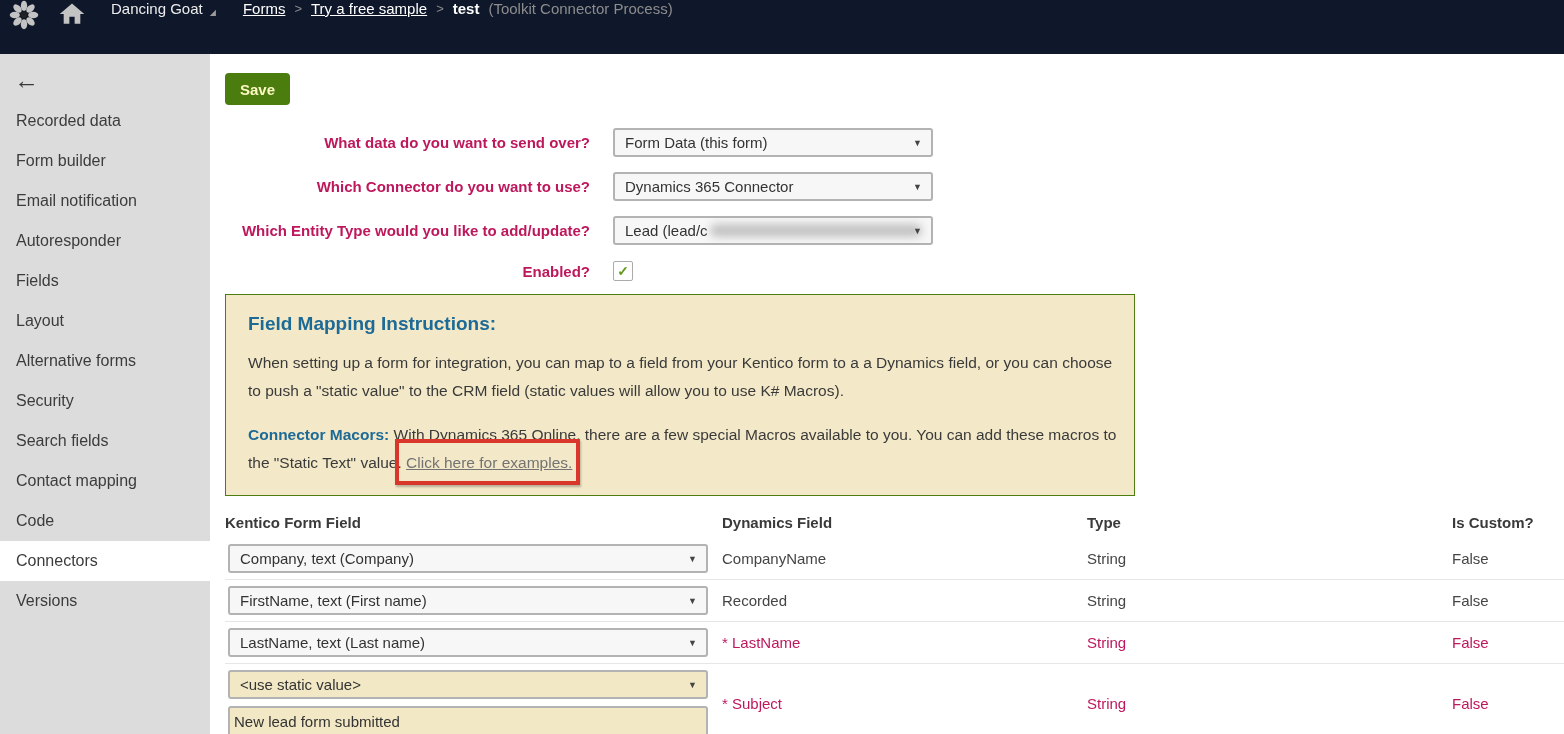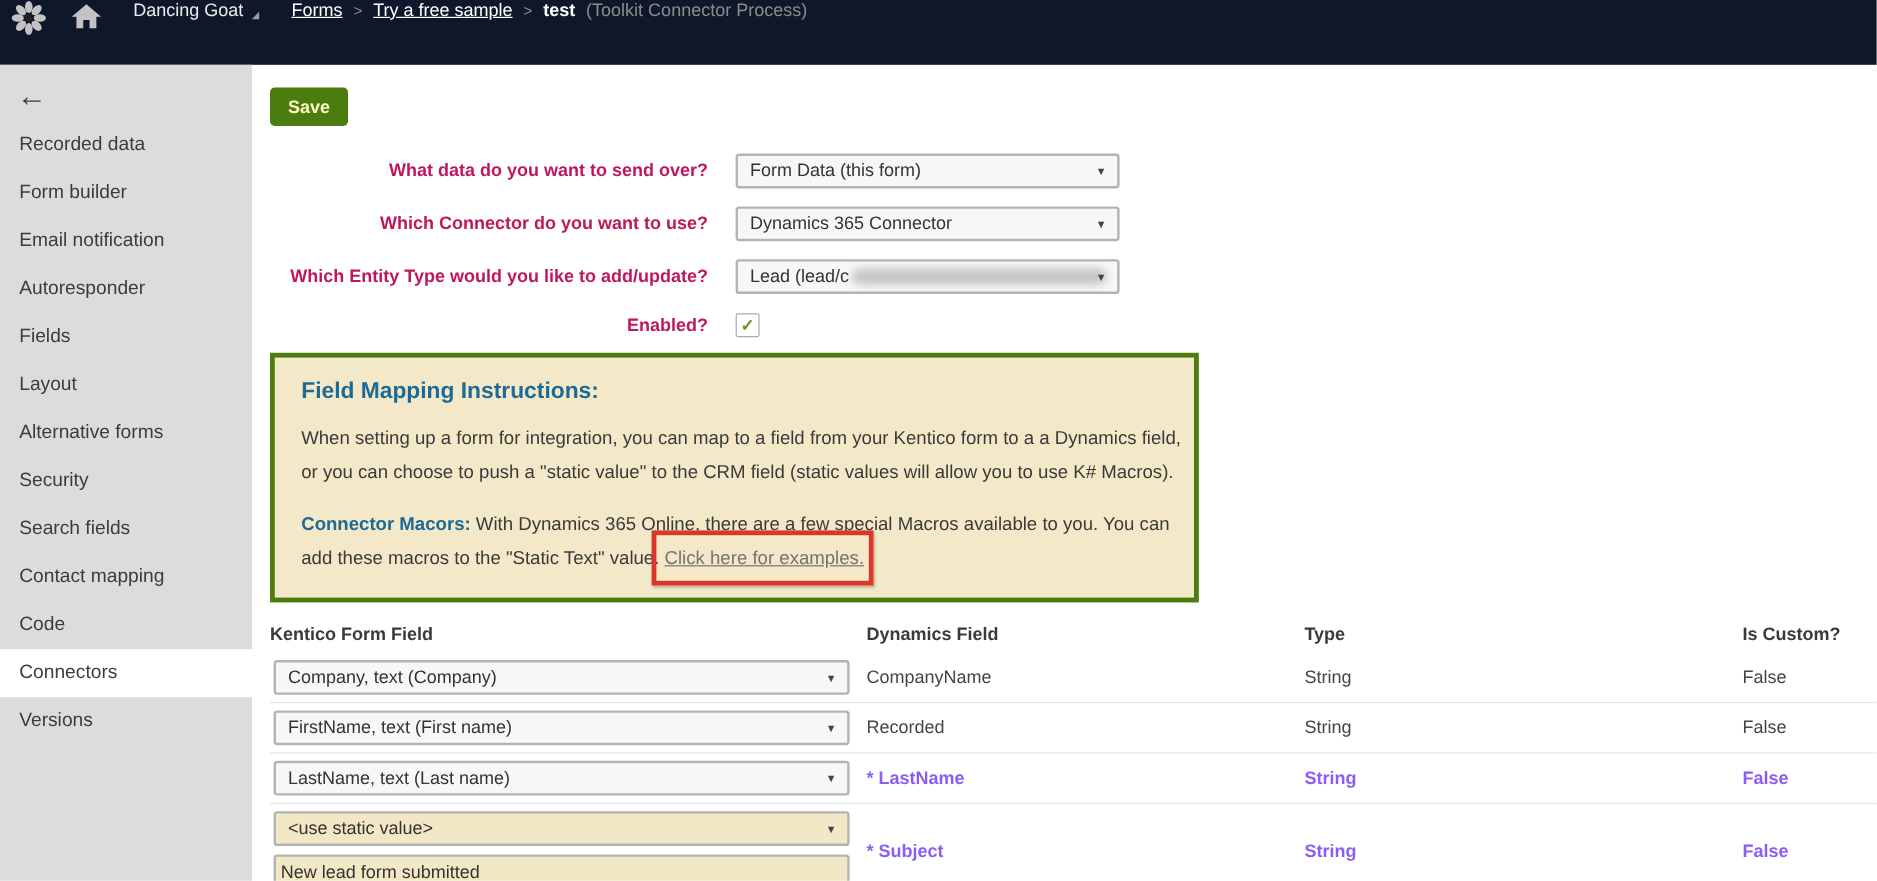--- a/index.html
+++ b/index.html
@@ -31,36 +31,36 @@
   
   .form-rows{margin-top:23px}
   .form-row{display:flex;align-items:center;margin-bottom:15px;height:29px}
   .form-label{width:365px;text-align:right;color:#be185d;font-weight:bold;font-size:15px}
   .sel{margin-left:23px;width:320px;height:29px;box-sizing:border-box;border:2px solid #b3b3b3;border-radius:3px;background:#f7f7f7;display:flex;align-items:center;padding:0 26px 0 10px;font-size:15px;color:#333;position:relative;cursor:pointer;white-space:nowrap}
   .sel .caret{position:absolute;right:9px;font-size:9px;color:#444}
   .blur-bar{display:inline-block;width:212px;height:13px;background:#8f8f8f;filter:blur(4px);opacity:.5;margin-left:2px;border-radius:6px;flex:none}
   .enabled-row{display:flex;align-items:center;margin-top:6px;height:22px}
   .checkbox{margin-left:23px;width:20px;height:20px;box-sizing:border-box;border:1px solid #ababab;border-radius:2px;background:#fff;display:flex;align-items:center;justify-content:center;color:#64991e;font-size:14px;font-weight:bold;cursor:pointer}
   
-  .instructions{margin-top:12px;width:774px;box-sizing:border-box;background:#f3e9c8;border:4px solid #4d7c0f;padding:18px 8px 18px 22px;font-size:15.5px;color:#3a3a3a}
+  .instructions{margin-top:12px;width:910px;box-sizing:border-box;background:#f3e9c8;border:1px solid #4d7c0f;padding:18px 8px 18px 22px;font-size:15.5px;color:#3a3a3a}
   .inst-title{color:#1d6a96;font-weight:bold;font-size:19px;margin:0 0 14px 0}
   .inst-p{line-height:28px;margin:0 0 16px 0}
   .inst-p.last{margin-bottom:0}
   .macros-label{color:#1d6a96;font-weight:bold}
   .ex-link{color:#737373;text-decoration:underline;cursor:pointer}
   .annot{position:relative;display:inline-block}
   .annot-box{position:absolute;left:-11px;top:-10px;right:-8px;bottom:-8px;border:4px solid #d9372b;pointer-events:none;box-shadow:1px 2px 2px rgba(0,0,0,.25)}
   
   .mapping{margin-top:16px;width:1339px}
   .map-head,.map-row{display:grid;grid-template-columns:497px 365px 365px 1fr;align-items:center}
   .map-head{font-weight:bold;font-size:15px;color:#3a3a3a;padding-bottom:6px;height:20px}
   .map-row{border-bottom:1px solid #e6e6e6;padding:6px 0}
   .map-row.last{border-bottom:none}
   .cell{font-size:15px;color:#454545}
-  .red{color:#8b5cf6;font-weight:bold}
+  .red{color:#be185d;font-weight:normal}
   .sel.table-sel{width:480px;margin-left:3px}
   .sel.beige,.static-input{background:#f2e8c5}
   .static-input{display:block;margin-top:7px;margin-left:3px;width:480px;height:31px;box-sizing:border-box;border:2px solid #b3b3b3;border-radius:3px;font-size:15px;color:#333;padding:0 4px;font-family:inherit}
   svg{display:block}
 </style>
 </head>
 <body>
 
 <header class="topbar">
   <div class="icon-cell">

